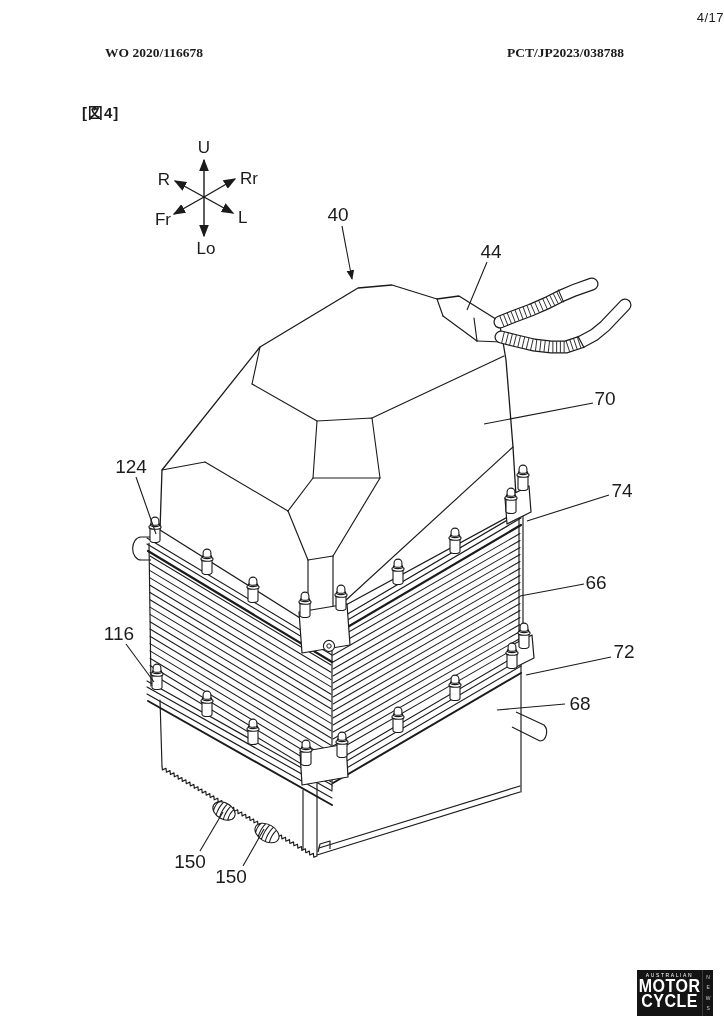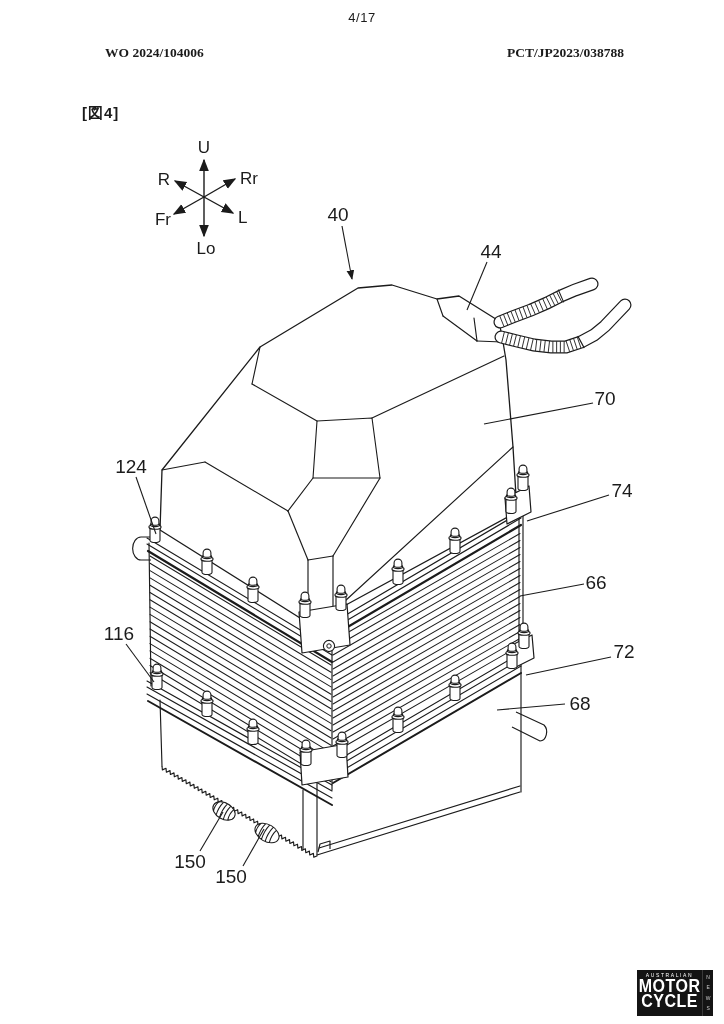--- a/index.html
+++ b/index.html
@@ -1,19 +1,19 @@
 <!DOCTYPE html>
 <html><head>
 <meta charset="utf-8">
 <style>
   html,body{margin:0;padding:0;background:#e8e8e8;}
   #page{position:relative;width:724px;height:1024px;background:#ffffff;margin:0 auto;
         font-family:"Liberation Sans",sans-serif;color:#1b1b1b;overflow:hidden;}
   .hdr{position:absolute;white-space:nowrap;}
-  #page-number{top:10px;left:0;width:100%;text-align:center;font-size:13px;letter-spacing:.5px;}
+  #page-number{top:10px;left:0;width:100%;text-align:right;font-size:13px;letter-spacing:.5px;}
   #doc-left{top:45px;left:105px;font-family:"Liberation Serif",serif;font-weight:bold;font-size:13.5px;}
   #doc-right{top:45px;right:100px;font-family:"Liberation Serif",serif;font-weight:bold;font-size:13.5px;margin-left:27px;}
   #figure-tag{top:84px;left:82px;font-size:15px;font-weight:600;letter-spacing:1px;margin-top:20px;}
   svg{position:absolute;top:0;left:0;}
   svg text{font-family:"Liberation Sans",sans-serif;font-size:19px;fill:#1b1b1b;}
   text.cmp{font-size:17px;}
   
   #logo{position:absolute;left:637px;top:970px;width:76px;height:46px;background:#141414;
         display:flex;flex-direction:row;}
   #logo .main{width:66px;display:flex;flex-direction:column;align-items:center;}
@@ -23,21 +23,21 @@
   #logo .side{width:10px;border-left:1px solid #3a3a3a;display:flex;flex-direction:column;
               align-items:center;justify-content:space-around;padding:2px 0;}
   #logo .side span{color:#cfcfcf;font-size:5px;line-height:1;}
 </style>
 </head>
 <body>
 
 <div id="page">
 
   <div class="hdr" id="page-number">4/17</div>
-  <div class="hdr" id="doc-left">WO 2024/104006</div>
+  <div class="hdr" id="doc-left">WO 2020/116678</div>
   <div class="hdr" id="doc-right">PCT/JP2023/038788</div>
   <div class="hdr" id="figure-tag">[図4]</div>
 
   <svg id="fig" width="724" height="1024" viewBox="0 0 724 1024">
     <defs>
       <marker id="ah" markerWidth="9" markerHeight="8" refX="8" refY="3.5" orient="auto">
         <path d="M0,0 L9,3.5 L0,7 Z" fill="#1b1b1b"></path>
       </marker>
       <g id="bolt-sym" fill="#ffffff" stroke="#1b1b1b" stroke-width="1.1">
         <path d="M-5,-15 L-5,-1.6 A5,2.1 0 0 0 5,-1.6 L5,-15"></path>

